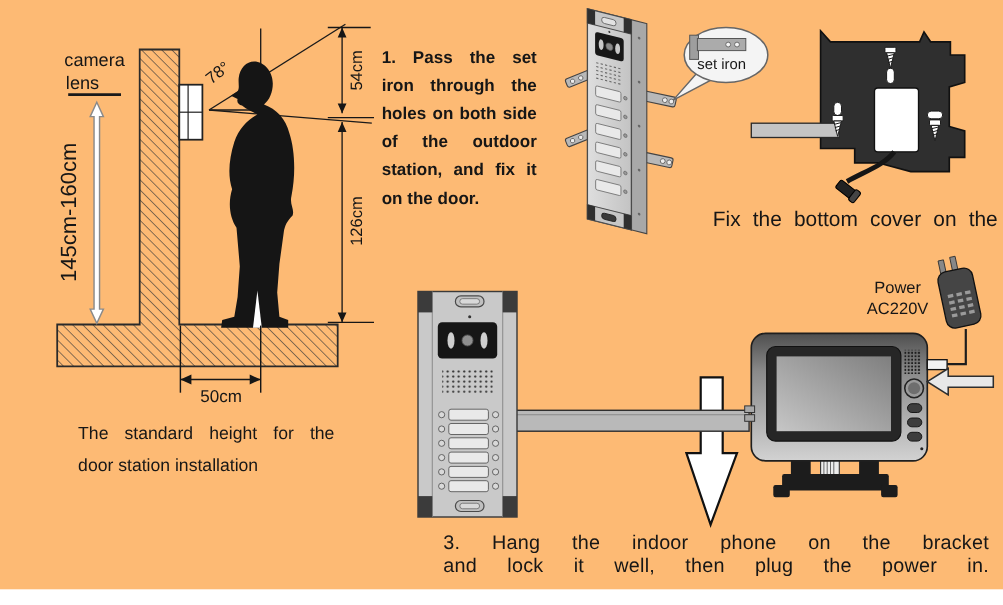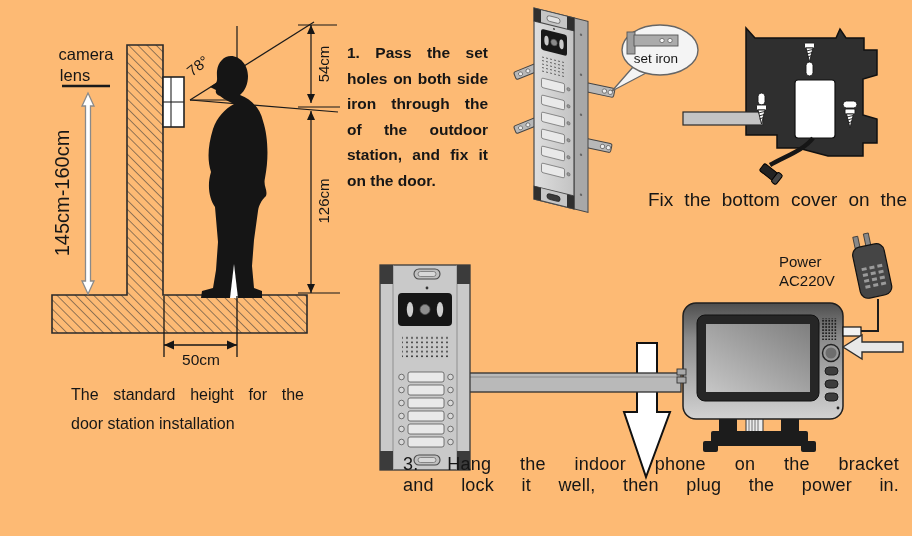--- a/index.html
+++ b/index.html
@@ -5,22 +5,22 @@
   html,body{margin:0;padding:0;background:#ffffff;}
   .page{position:relative;width:912px;height:536px;background:#fdba74;overflow:hidden;
         font-family:"Liberation Sans",sans-serif;color:#161616;}
   .abs{position:absolute;}
   svg text{font-family:"Liberation Sans",sans-serif;fill:#161616;}
   .tblock div{white-space:normal;}
   .jline{text-align:justify;text-align-last:justify;}
   .t-step1{left:347px;top:40px;width:141px;font-size:15.5px;line-height:25.5px;font-weight:bold;}
   .t-caption{left:71px;top:380px;width:233px;font-size:16px;line-height:29px;}
   .t-step2{left:648px;top:186px;width:259px;font-size:19px;line-height:27px;}
-  .t-power{left:779px;top:252px;width:74px;font-size:15px;line-height:19px;}
-  .t-step3{left:403px;top:454px;width:496px;font-size:18px;line-height:20.5px;letter-spacing:.2px;}
+  .t-power{left:779px;top:252px;width:74px;font-size:15px;line-height:19px;text-align:center;}
+  .t-step3{left:403px;top:483px;width:496px;font-size:18px;line-height:20.5px;letter-spacing:.2px;}
 </style>
 </head>
 <body>
 
 <div class="page">
 
 <svg class="abs" style="left:0;top:0" width="912" height="550" viewBox="0 0 912 550">
   <defs>
     <pattern id="hatch" width="6.5" height="6.5" patternUnits="userSpaceOnUse" patternTransform="rotate(-45)">
       <line x1="0" y1="0" x2="0" y2="6.5" stroke="#3a3a3a" stroke-width="1.1"></line>
@@ -318,22 +318,22 @@
         <rect x="862" y="284" width="5" height="3"></rect>
             <rect x="870" y="284" width="5" height="3"></rect>
             <rect x="878" y="284" width="5" height="3"></rect>
       </g>
     </g>
   </g>
 </svg>
 
 <div class="abs tblock t-step1">
   <div class="jline">1. Pass the set</div>
+  <div class="jline">iron through the</div>
   <div class="jline">holes on both side</div>
-  <div class="jline">iron through the</div>
   <div class="jline">of the outdoor</div>
   <div class="jline">station, and fix it</div>
   <div>on the door.</div>
 </div>
 
 <div class="abs tblock t-caption">
   <div class="jline">The standard height for the</div>
   <div>door station installation</div>
 </div>
 

